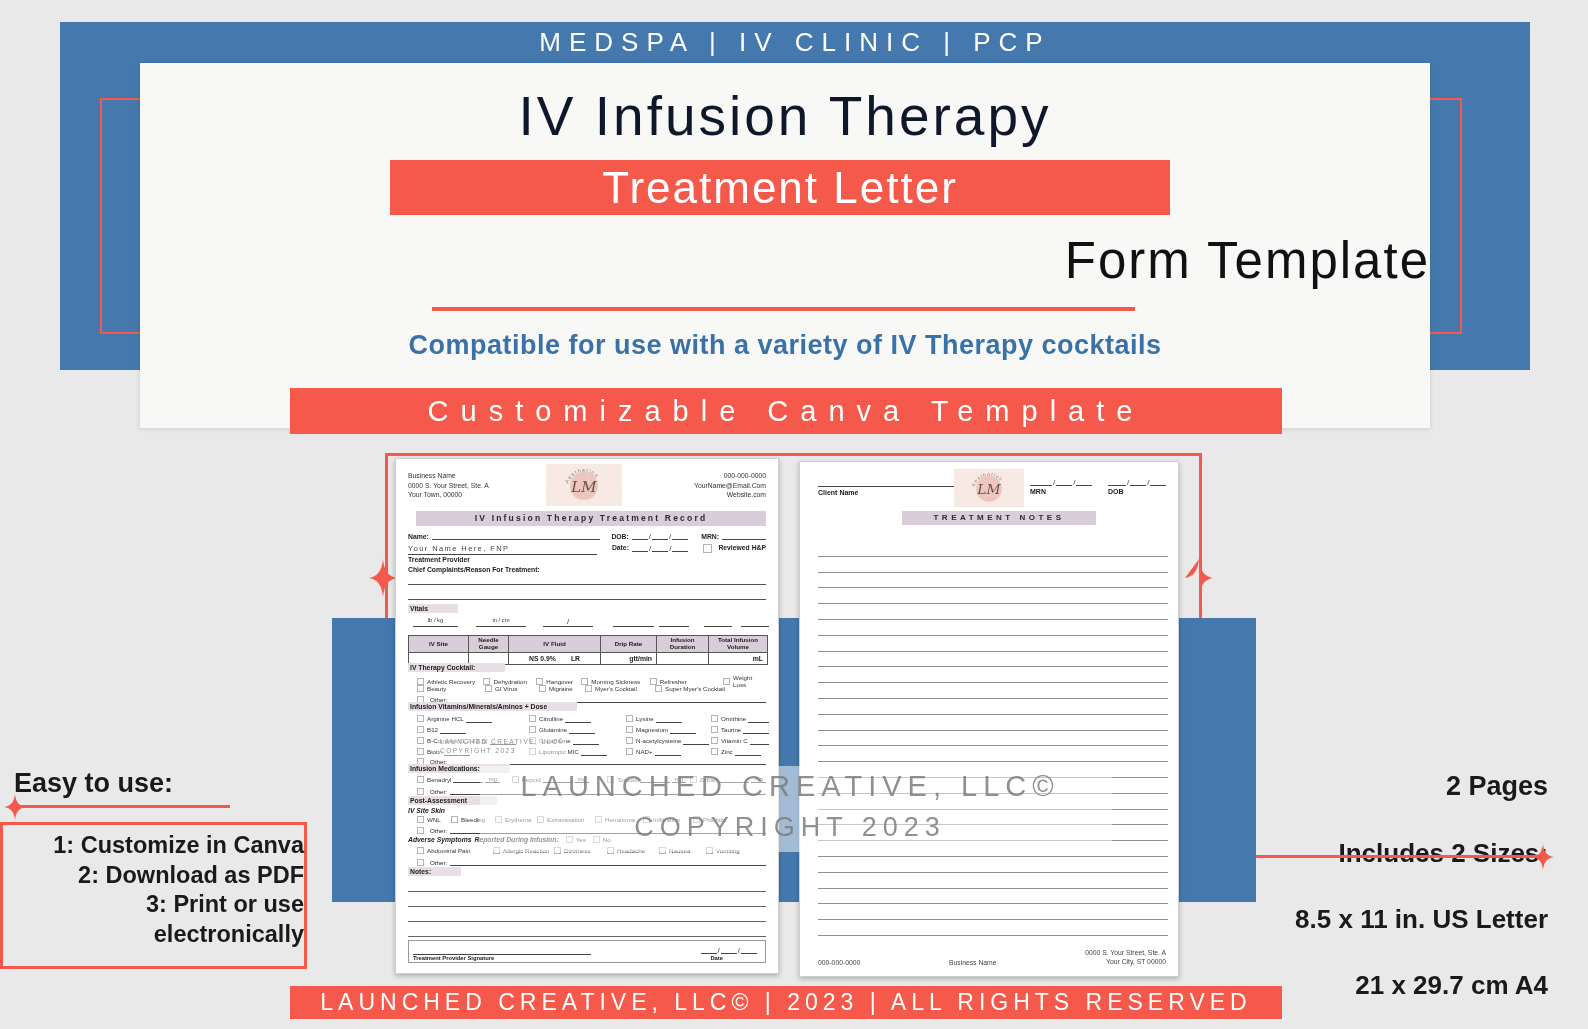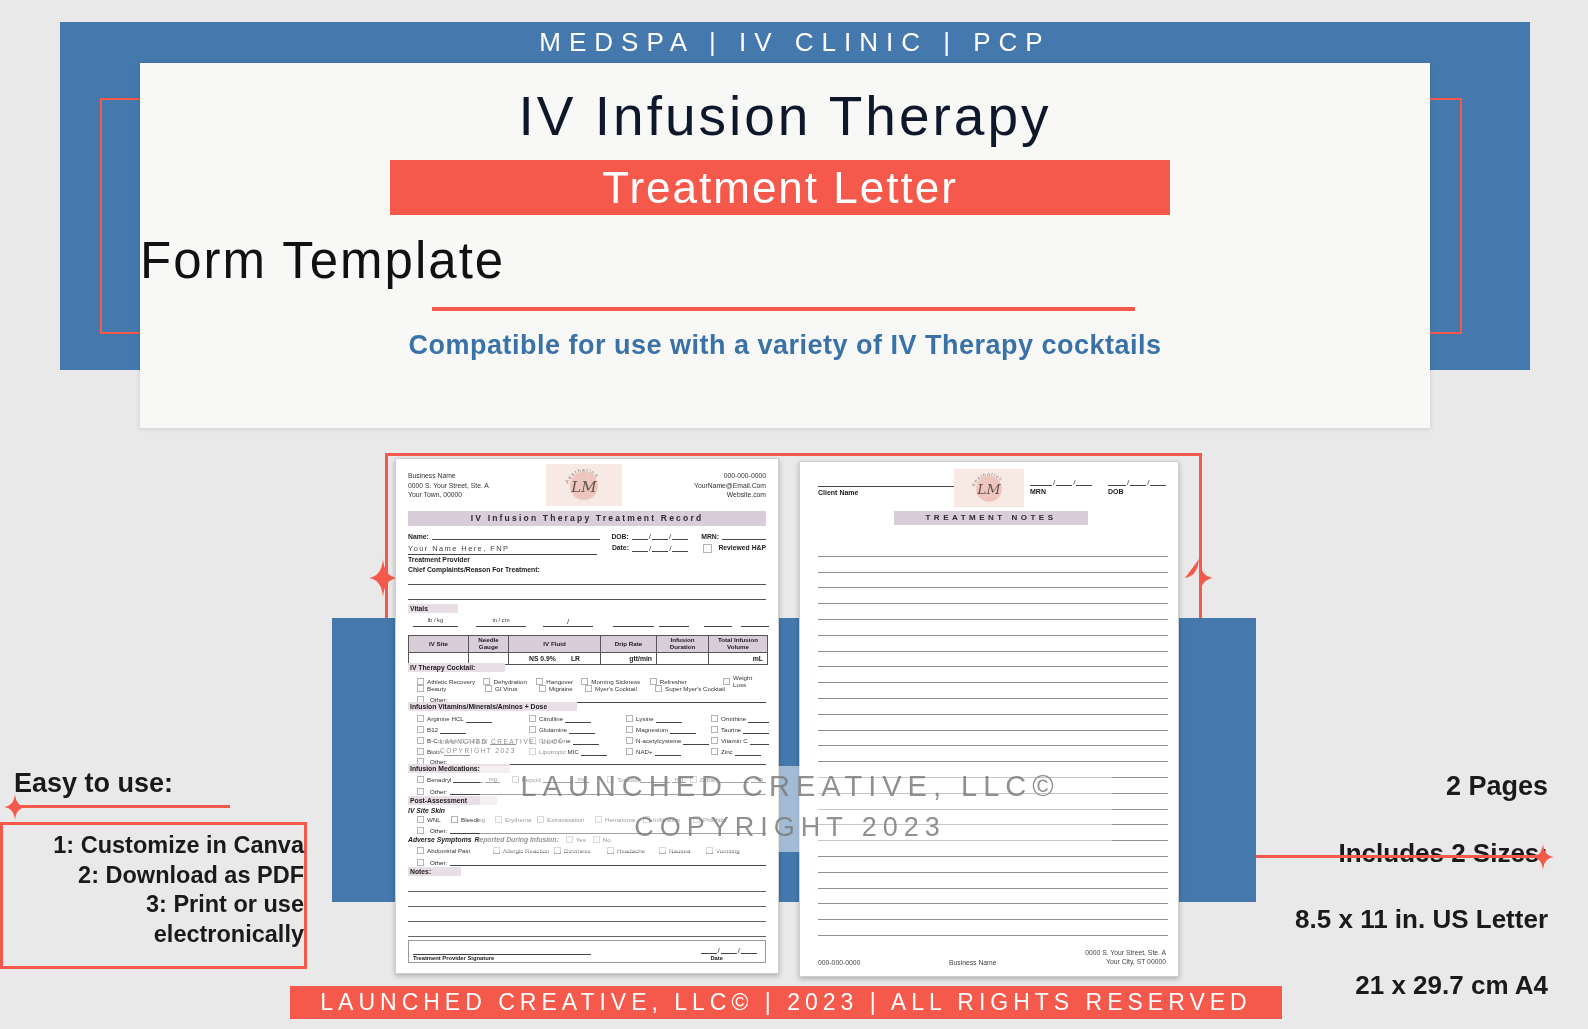--- a/index.html
+++ b/index.html
@@ -10,21 +10,21 @@
   .top-blue{position:absolute;left:60px;top:22px;width:1470px;height:348px;background:#4579AD;z-index:0;}
   .hero-frame{position:absolute;left:100px;top:98px;width:1358px;height:232px;border:2px solid #F5594C;z-index:1;}
   .white-card{position:absolute;left:140px;top:63px;width:1290px;height:365px;background:#F8F8F7;z-index:2;
               box-shadow:0 1px 5px rgba(0,0,0,.12);}
   .medspa{position:absolute;left:60px;top:27px;width:1470px;text-align:center;z-index:1;
           color:#fff;font-size:26px;letter-spacing:8px;font-weight:500;}
   .hero-title{position:absolute;left:140px;top:84px;width:1290px;text-align:center;z-index:3;
               font-size:55px;font-weight:300;letter-spacing:3px;color:#0f172a;}
   .hero-banner{position:absolute;left:390px;top:160px;width:780px;height:55px;background:#F5594C;z-index:3;
                color:#fff;font-size:44px;font-weight:300;letter-spacing:2px;text-align:center;line-height:55px;}
-  .hero-sub{position:absolute;left:140px;top:231px;width:1290px;text-align:left;z-index:3;
+  .hero-sub{position:absolute;left:140px;top:231px;width:1290px;text-align:right;z-index:3;
             font-size:51px;font-weight:300;letter-spacing:2px;color:#111;}
   .hero-divider{position:absolute;left:432px;top:307px;width:703px;height:4px;background:#F5594C;z-index:3;}
   .hero-tagline{position:absolute;left:140px;top:330px;width:1290px;text-align:center;z-index:3;
                 font-size:27px;font-weight:bold;letter-spacing:.5px;color:#3A72A8;}
   .canva-banner{position:absolute;left:290px;top:388px;width:992px;height:46px;background:#F5594C;z-index:3;
                 color:#fff;font-size:29px;font-weight:300;letter-spacing:12px;text-align:center;line-height:46px;}
 
   
   .forms-frame{position:absolute;left:385px;top:453px;width:811px;height:420px;border:3px solid #F5594C;z-index:1;}
   .mid-blue{position:absolute;left:332px;top:618px;width:924px;height:284px;background:#4579AD;z-index:2;}
@@ -35,21 +35,21 @@
   .page{position:absolute;background:#fff;border:1px solid #cfcfcf;box-shadow:0 2px 5px rgba(0,0,0,.25);z-index:3;}
   .page-left{left:395px;top:458px;width:382px;height:514px;}
   .page-right{left:799px;top:461px;width:378px;height:514px;}
 
   
   .page b{font-weight:bold;}
   .fp-addr,.fp-contact{position:absolute;top:12px;font-size:6.8px;line-height:9.5px;color:#333;}
   .fp-addr{left:12px;}
   .fp-contact{right:12px;text-align:right;}
   .logo-badge{position:absolute;}
-  .titlebar{position:absolute;background:#D9CDD9;color:#2b2b2b;font-weight:bold;text-align:center;}
+  .titlebar{position:absolute;background:#D9CDD9;color:#2b2b2b;font-weight:bold;text-align:center;margin-left:8px;}
   .tb-left{left:12px;right:12px;top:52px;height:15px;font-size:8.5px;letter-spacing:2.2px;line-height:15px;}
   .frow{position:absolute;left:12px;right:12px;display:flex;align-items:flex-end;font-size:6.8px;color:#222;gap:3px;}
   .frow b{font-size:6.8px;white-space:nowrap;}
   .ul{display:inline-block;border-bottom:1px solid #444;height:7px;}
   .grow{flex:1;}
   .w44{width:44px;}
   .dl{display:inline-flex;align-items:flex-end;}
   .dl i{width:16px;height:7px;border-bottom:1px solid #444;}
   .dl em{font-style:normal;font-size:8px;line-height:6px;margin:0 1px;color:#333;}
   .dl em::before{content:"/";}
@@ -177,20 +177,21 @@
 
   <div class="top-blue"></div>
   <div class="medspa">MEDSPA | IV CLINIC | PCP</div>
   <div class="hero-frame"></div>
   <div class="white-card"></div>
   <div class="hero-title">IV Infusion Therapy</div>
   <div class="hero-banner">Treatment Letter</div>
   <div class="hero-sub">Form Template</div>
   <div class="hero-divider"></div>
   <div class="hero-tagline">Compatible for use with a variety of IV Therapy cocktails</div>
+  <div class="canva-banner">Customizable Canva Template</div>
 
   <div class="forms-frame"></div>
   <div class="mid-blue"></div>
   <svg class="sparkle" style="left:369px;top:559px;width:28px;height:38px;" viewBox="0 0 24 24" preserveAspectRatio="none">
       <path d="M12 0 C12.9 7.4 16.6 11.1 24 12 C16.6 12.9 12.9 16.6 12 24 C11.1 16.6 7.4 12.9 0 12 C7.4 11.1 11.1 7.4 12 0 Z"></path>
     </svg>
   <svg class="sparkle" style="left:1185px;top:559px;width:28px;height:38px;" viewBox="0 0 24 24" preserveAspectRatio="none">
       <path d="M12 0 C12.9 7.4 16.6 11.1 24 12 C16.6 12.9 12.9 16.6 12 24 C11.1 16.6 7.4 12.9 0 12 Z M12 0 C11.1 7.4 7.4 11.1 0 12 C7.4 12.9 11.1 16.6 12 24 Z"></path>
     </svg>
 

